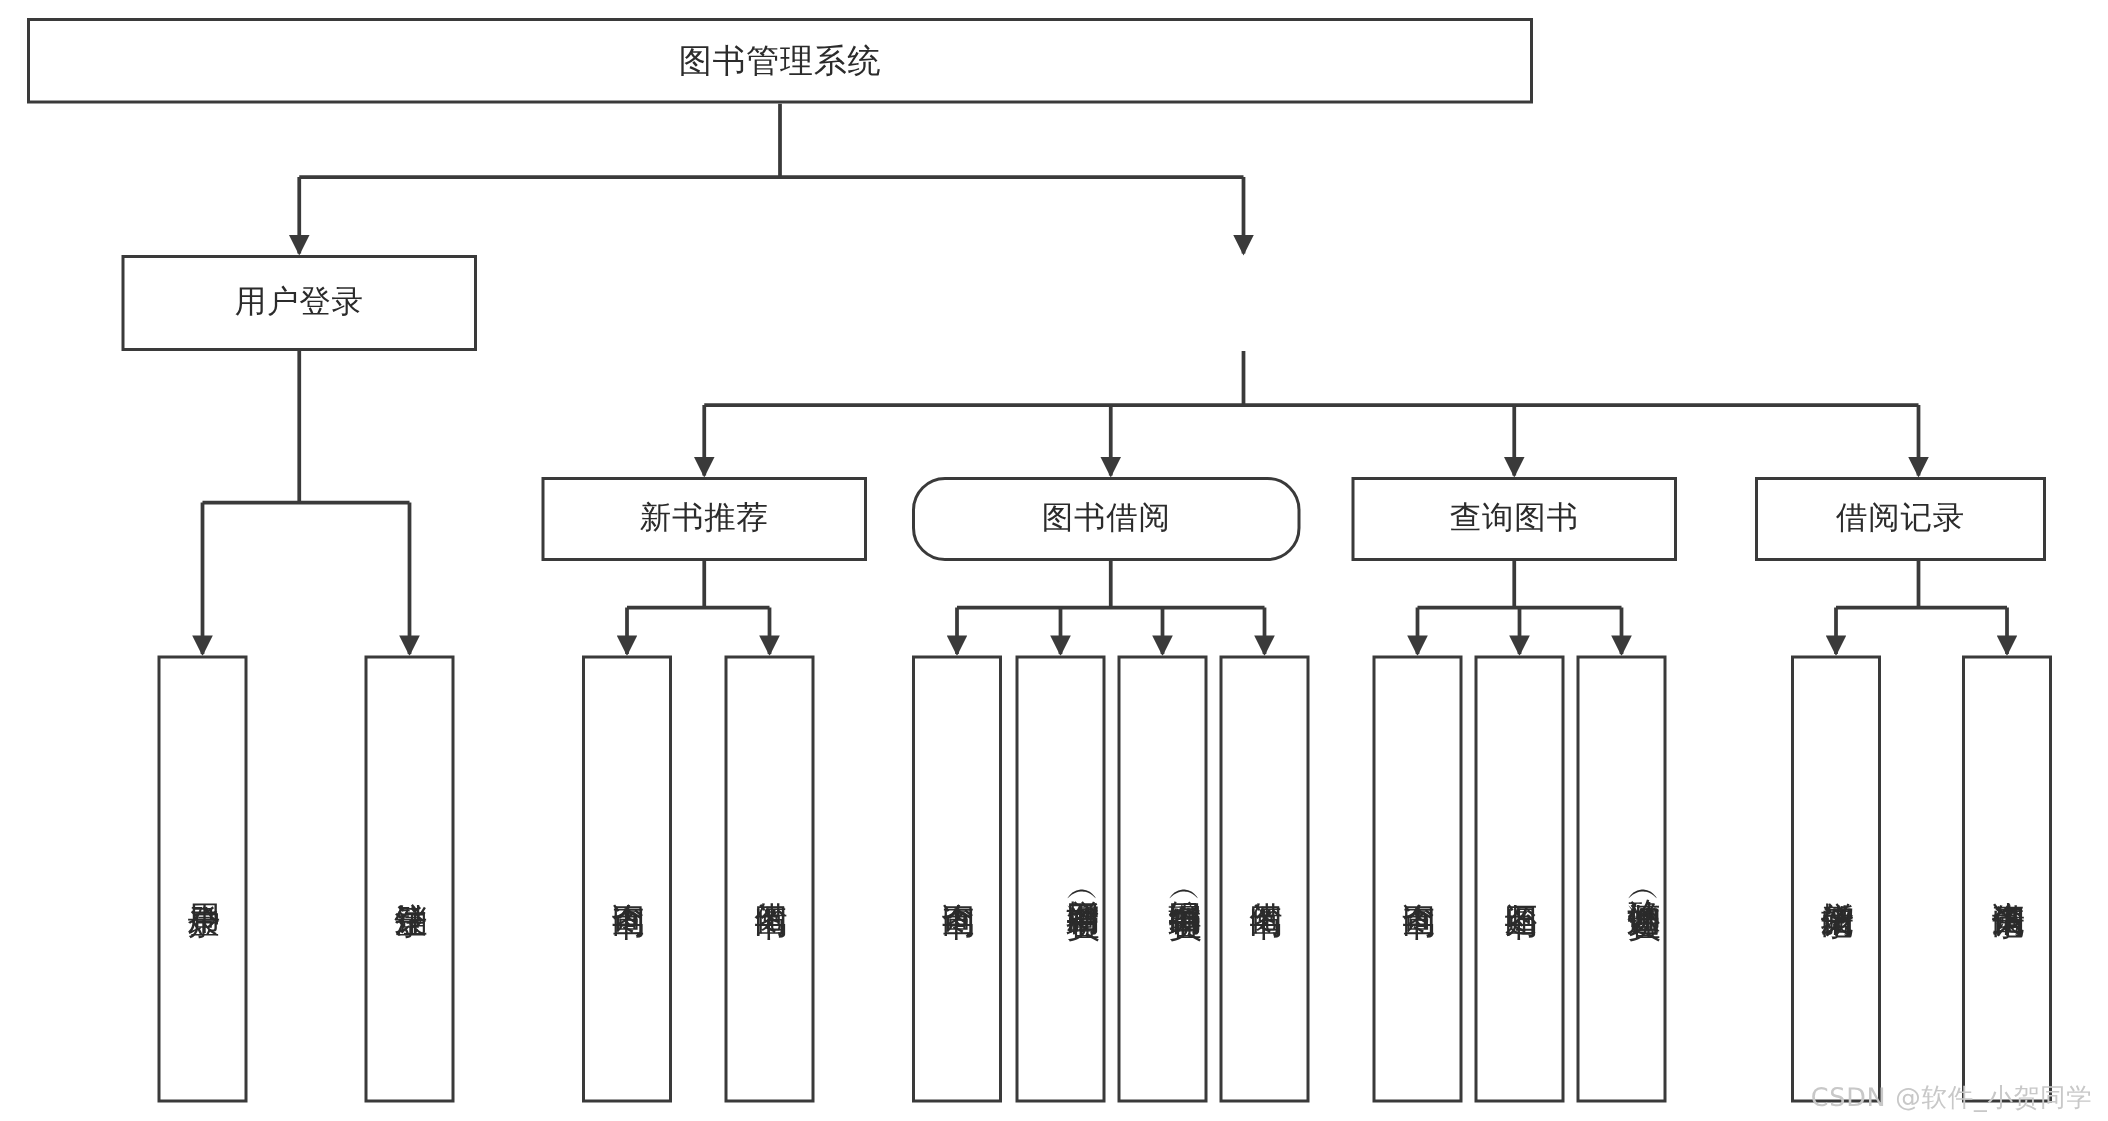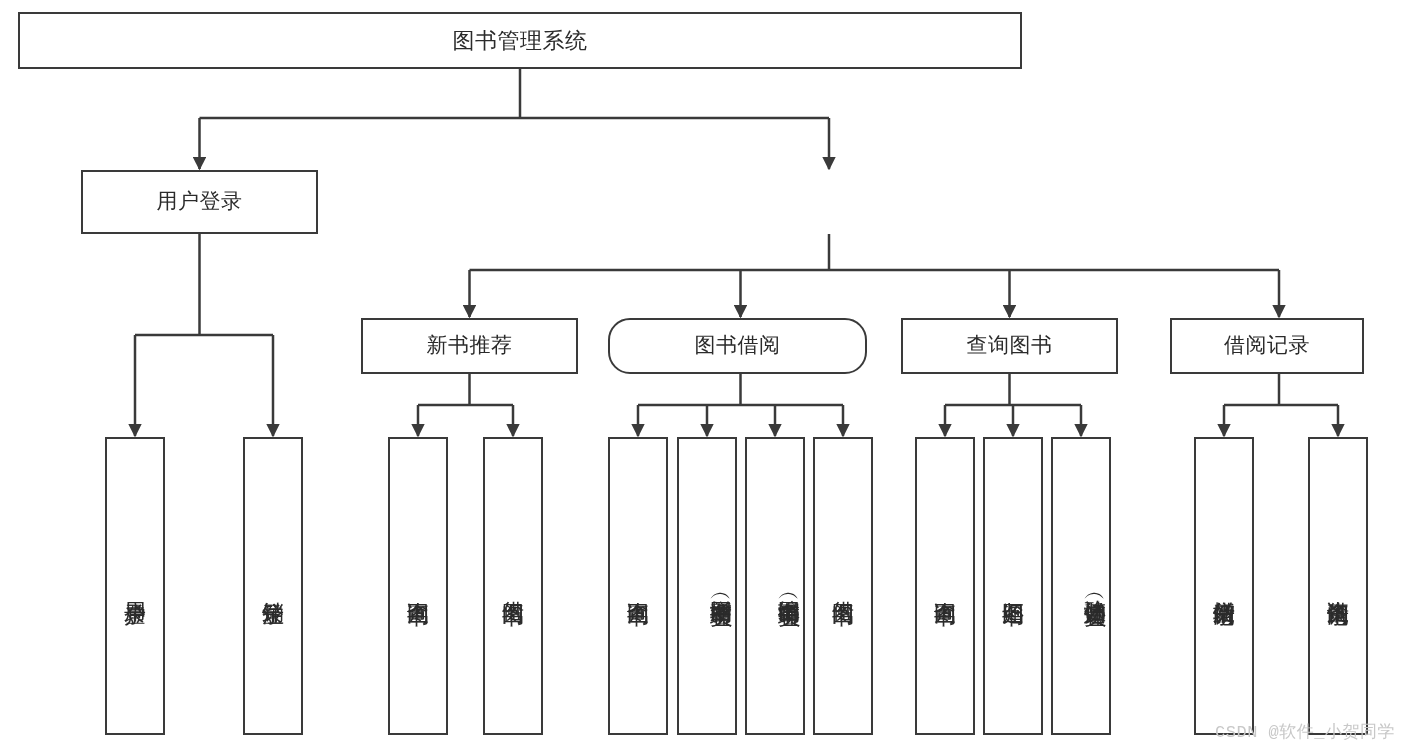--- a/index.html
+++ b/index.html
@@ -63,21 +63,20 @@
   }
   .watermark {
     position: absolute;
     right: 10px;
     bottom: 4px;
     font-size: 17px;
     color: #c8c8c8;
     letter-spacing: 0.5px;
     white-space: nowrap;
     pointer-events: none;
-    font-family: Liberation Mono, monospace;
   }
 </style>
 </head>
 <body>
 
 <div id="canvas">
   <svg id="edges" width="1405" height="747" viewBox="0 0 1405 747" xmlns="http://www.w3.org/2000/svg">
     <defs>
       <marker id="arrow" viewBox="0 0 10 10" refX="9" refY="5" markerWidth="5.5" markerHeight="5.5" orient="auto-start-reverse">
         <path d="M 0 0 L 10 5 L 0 10 z" fill="#3a3a3a"></path>

